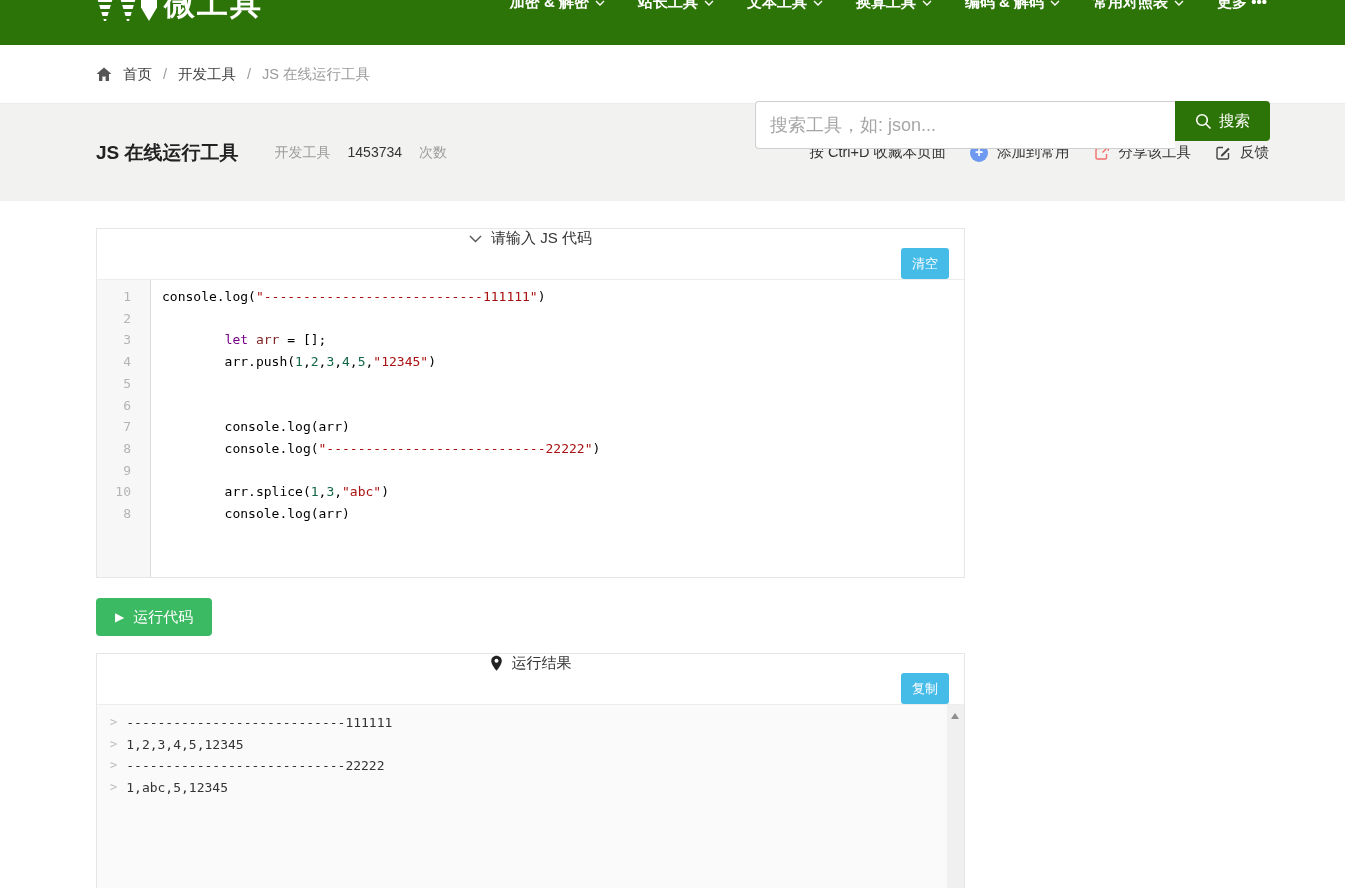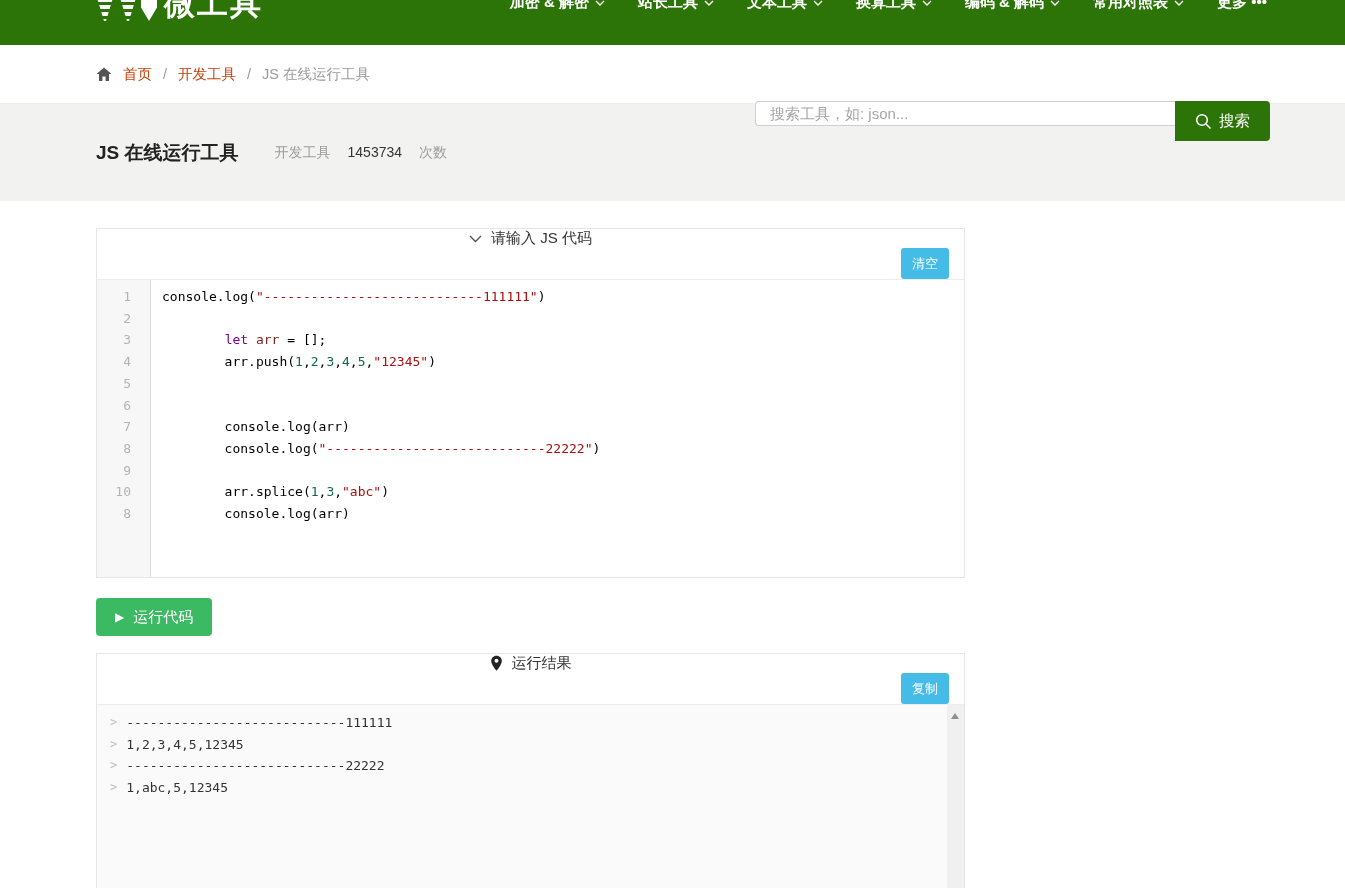--- a/index.html
+++ b/index.html
@@ -20,24 +20,24 @@
   .nav-item { display:flex; align-items:flex-end; gap:6px; color:#fff; font-weight:bold;
     font-size:15px; line-height:22px; cursor:pointer; white-space:nowrap; }
   .nav-item svg { margin-bottom:7px; }
 
   
   .crumb-bar { position:relative; height:59px; background:#fff; border-bottom:1px solid #ededed; }
   .breadcrumb { position:absolute; left:96px; top:0; height:58px; display:flex; align-items:center;
     gap:11px; font-size:14.5px; color:#333; }
   .crumb-sep { color:#9a9a9a; }
   .crumb-last { color:#9a9a9a; }
-  .crumb-link { color:#c2410c; cursor:pointer; }
+  .crumb-link { color:#404040; cursor:pointer; }
   .search { position:absolute; left:755px; top:56px; height:40px; display:flex; }
-  .search input { width:420px; height:25px; border:1px solid #cfcfcf; border-right:none;
-    border-radius:4px 0 0 4px; padding:0 14px; font-size:15px; color:#333; outline:none;
+  .search input { width:420px; height:48px; border:1px solid #cfcfcf; border-right:none;
+    border-radius:4px 0 0 4px; padding:0 14px; font-size:18px; color:#333; outline:none;
     font-family:"Liberation Sans", sans-serif; }
   .search input::placeholder { color:#a6a6a6; }
   .search button { width:95px; height:40px; background:#2d7408; color:#fff; border:none;
     border-radius:0 4px 4px 0; font-size:15.5px; display:flex; align-items:center;
     justify-content:center; gap:7px; cursor:pointer; font-family:"Liberation Sans", sans-serif; }
 
   
   .title-strip { height:97px; background:#f2f3f1; }
   .title-row { margin-left:96px; margin-right:76px; height:100%; display:flex; align-items:center; }
   .tool-title { font-size:19px; font-weight:bold; color:#222; }
@@ -172,20 +172,43 @@
   </div>
 </div>
 
 
 <div class="title-strip">
   <div class="title-row">
     <span class="tool-title">JS 在线运行工具</span>
     <span class="usage">
       <span>开发工具</span><b>1453734</b><span>次数</span>
     </span>
+    <div class="actions">
+      <span class="action">
+        <span>按 Ctrl+D 收藏本页面</span>
+      </span>
+      <span class="action">
+        <span class="plus-circle">+</span>
+        <span>添加到常用</span>
+      </span>
+      <span class="action">
+        <svg width="16" height="16" viewBox="0 0 16 16">
+          <path d="M12.5 9 V12.7 A1.3 1.3 0 0 1 11.2 14 H3.3 A1.3 1.3 0 0 1 2 12.7 V4.8 A1.3 1.3 0 0 1 3.3 3.5 H7" fill="none" stroke="#f56c6c" stroke-width="1.4"></path>
+          <path d="M8.5 7.5 L14 2 M10.2 1.7 H14.3 V5.8" fill="none" stroke="#f56c6c" stroke-width="1.4"></path>
+        </svg>
+        <span>分享该工具</span>
+      </span>
+      <span class="action">
+        <svg width="16" height="16" viewBox="0 0 16 16">
+          <path d="M13.5 8 V12.7 A1.3 1.3 0 0 1 12.2 14 H3.3 A1.3 1.3 0 0 1 2 12.7 V3.8 A1.3 1.3 0 0 1 3.3 2.5 H8" fill="none" stroke="#444" stroke-width="1.4"></path>
+          <path d="M6.2 9.8 L13.2 2.8 L14.6 4.2 L7.6 11.2 L5.8 11.6 Z" fill="#444"></path>
+        </svg>
+        <span>反馈</span>
+      </span>
+    </div>
   </div>
 </div>
 
 
 <div class="panel code-panel">
   <div class="panel-head">
     <span class="panel-title">
       <svg width="13" height="8" viewBox="0 0 13 8">
         <polyline points="1,1 6.5,6.5 12,1" fill="none" stroke="#555" stroke-width="1.4"></polyline>
       </svg>

